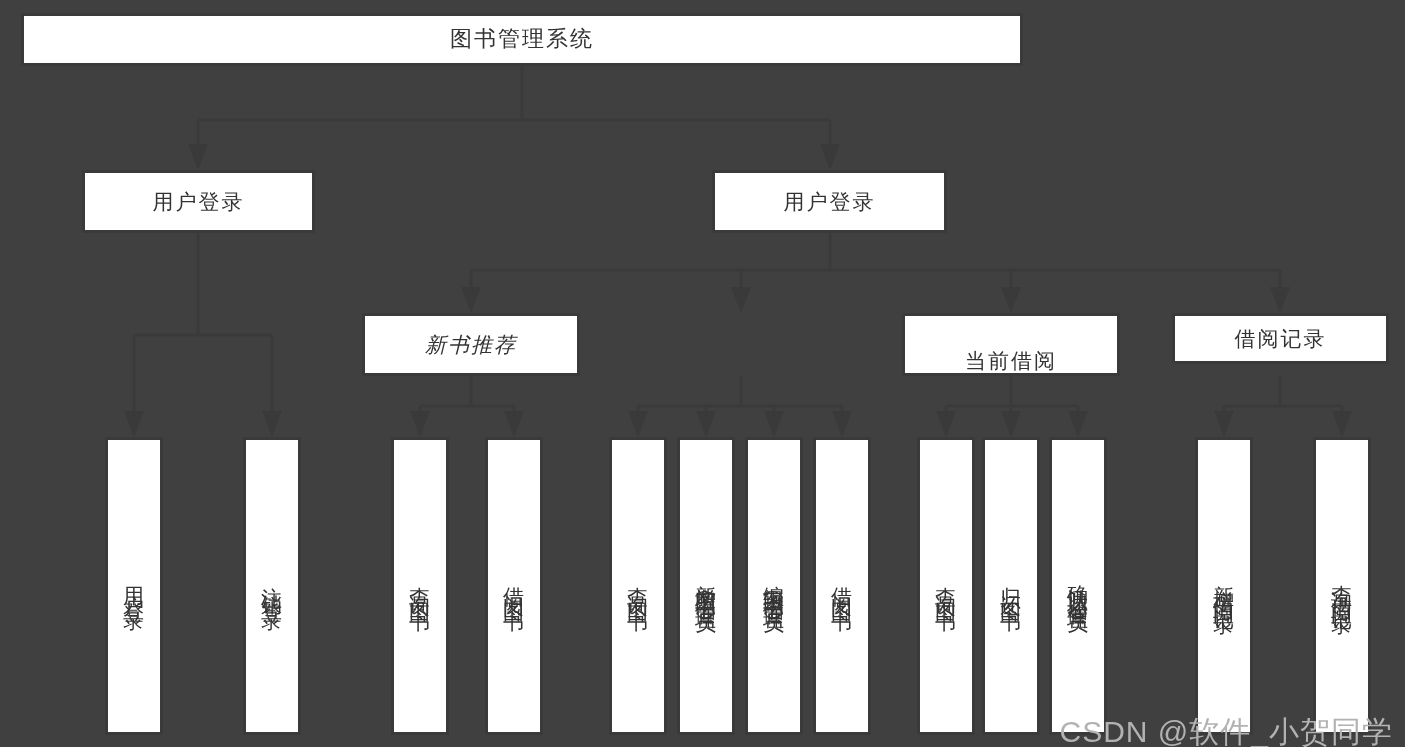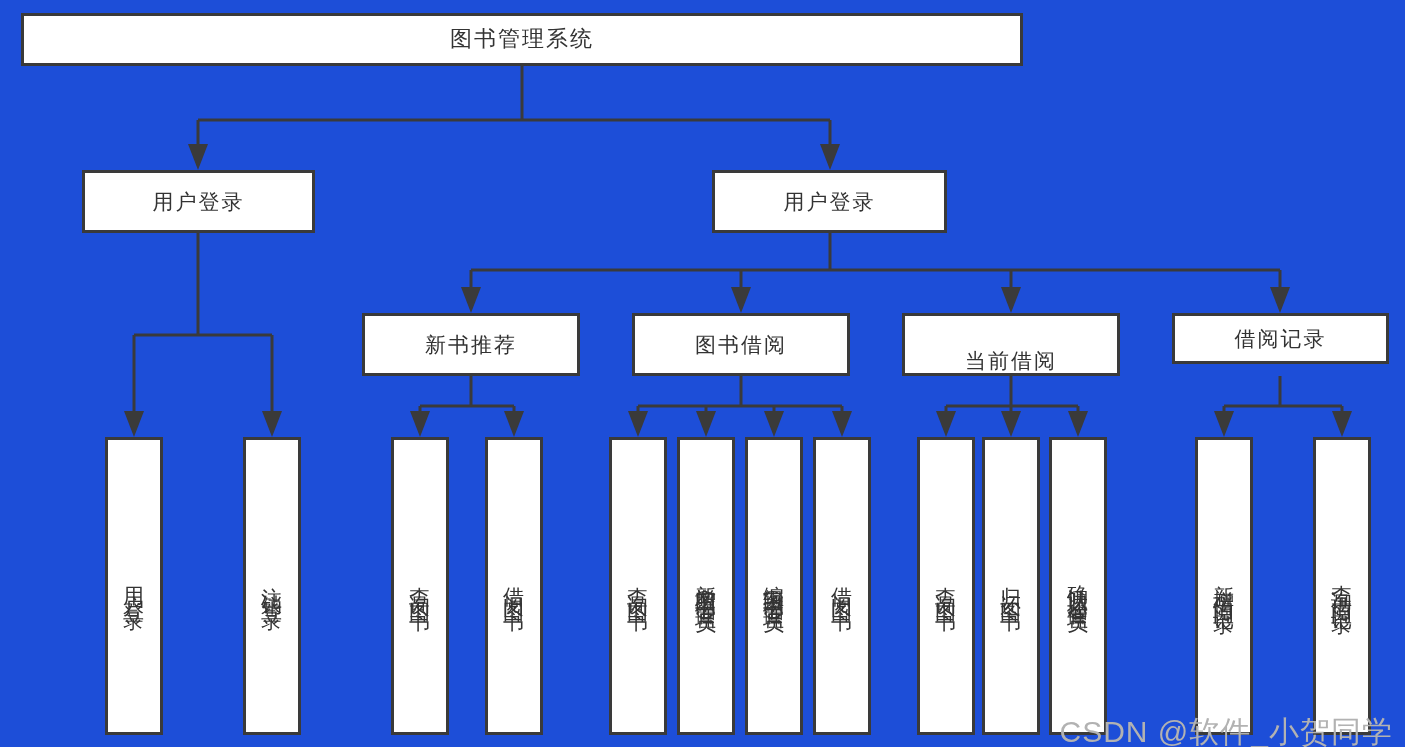--- a/index.html
+++ b/index.html
@@ -1,18 +1,18 @@
 <!DOCTYPE html>
 <html><head>
 <meta charset="utf-8">
 <style>
   html,body{margin:0;padding:0;background:#ffffff;}
   body{width:1405px;height:747px;overflow:hidden;
        font-family:"Liberation Sans","DejaVu Sans",sans-serif;}
-  .stage{position:relative;width:1405px;height:747px;background:#1d4ed8;}
+  .stage{position:relative;width:1405px;height:747px;background:#404040;}
   .connectors{position:absolute;left:0;top:0;z-index:1;}
   .node{position:absolute;z-index:2;box-sizing:border-box;
         background:#ffffff;border:3px solid #3a3a3a;
         display:flex;align-items:center;justify-content:center;
         color:#333333;font-size:21px;letter-spacing:2px;
         text-align:center;line-height:1.2;}
   .node.v{writing-mode:vertical-rl;text-orientation:mixed;
           letter-spacing:8px;font-size:21px;}
   .watermark{position:absolute;z-index:3;right:12px;top:712px;
              color:#b2b2b2;font-size:30px;letter-spacing:1px;
@@ -84,25 +84,22 @@
     <span>图书管理系统</span>
   </div>
 
   <div class="node" style="left:82px;top:170px;width:233px;height:63px;">
     <span>用户登录</span>
   </div>
   <div class="node" style="left:712px;top:170px;width:235px;height:63px;">
     <span>用户登录</span>
   </div>
 
-  <div class="node" style="left:362px;top:313px;width:218px;height:63px;">
+  <div class="node" style="left:362px;top:313px;width:218px;height:63px;font-style:italic;">
     <span>新书推荐</span>
-  </div>
-  <div class="node" style="left:632px;top:313px;width:218px;height:63px;">
-    <span>图书借阅</span>
   </div>
   <div class="node" style="left:902px;top:313px;width:218px;height:63px;align-items:flex-end;">
     <span>当前借阅</span>
   </div>
   <div class="node" style="left:1172px;top:313px;width:217px;height:51px;">
     <span>借阅记录</span>
   </div>
 
   <div class="node v" style="left:105px;top:437px;width:58px;height:298px;">
     <span>用户登录</span>

